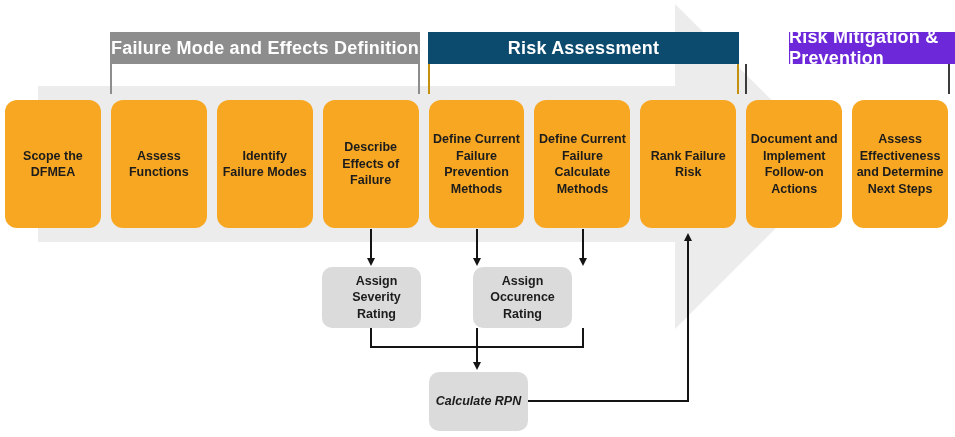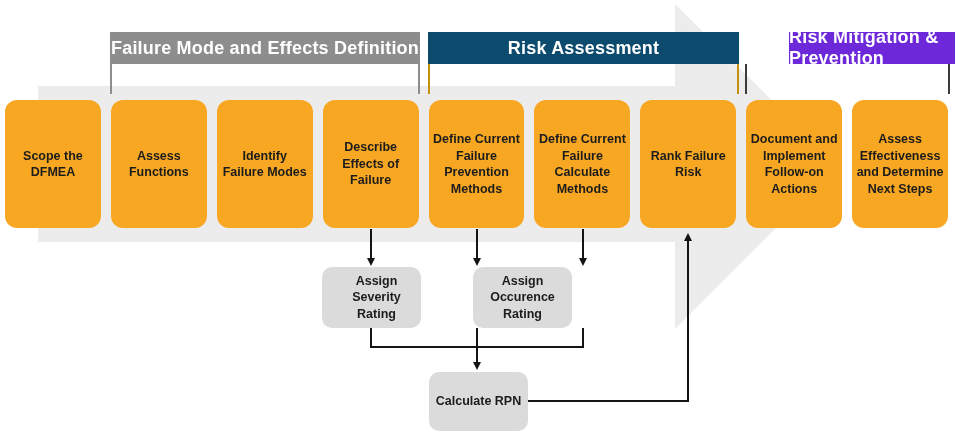--- a/index.html
+++ b/index.html
@@ -42,21 +42,21 @@
   .sub-box{
     position:absolute;width:99px;background:#DBDBDB;border-radius:10px;
     display:flex;align-items:center;justify-content:center;
     text-align:center;color:#1C1C1C;font-weight:bold;
     font-size:12.5px;line-height:1.32;z-index:2;padding:2px;
     box-sizing:border-box;
   }
   .sub-severity{left:322px;top:267px;height:61px;padding-left:12px;}
   .sub-occurence{left:429px;top:267px;height:61px;margin-left:44px;}
   .sub-detection{left:535px;top:267px;height:61px;}
-  .sub-rpn{left:429px;top:372px;height:59px;}
+  .sub-rpn{left:429px;top:372px;height:59px;font-style:italic;}
 </style>
 </head>
 <body>
 
 <div class="stage">
 
   <svg class="layer bg" viewBox="0 0 955 437">
     <polygon points="38,86 675,86 675,4 838,166 675,329 675,242 38,242" fill="#ECECEC"></polygon>
   </svg>
 

